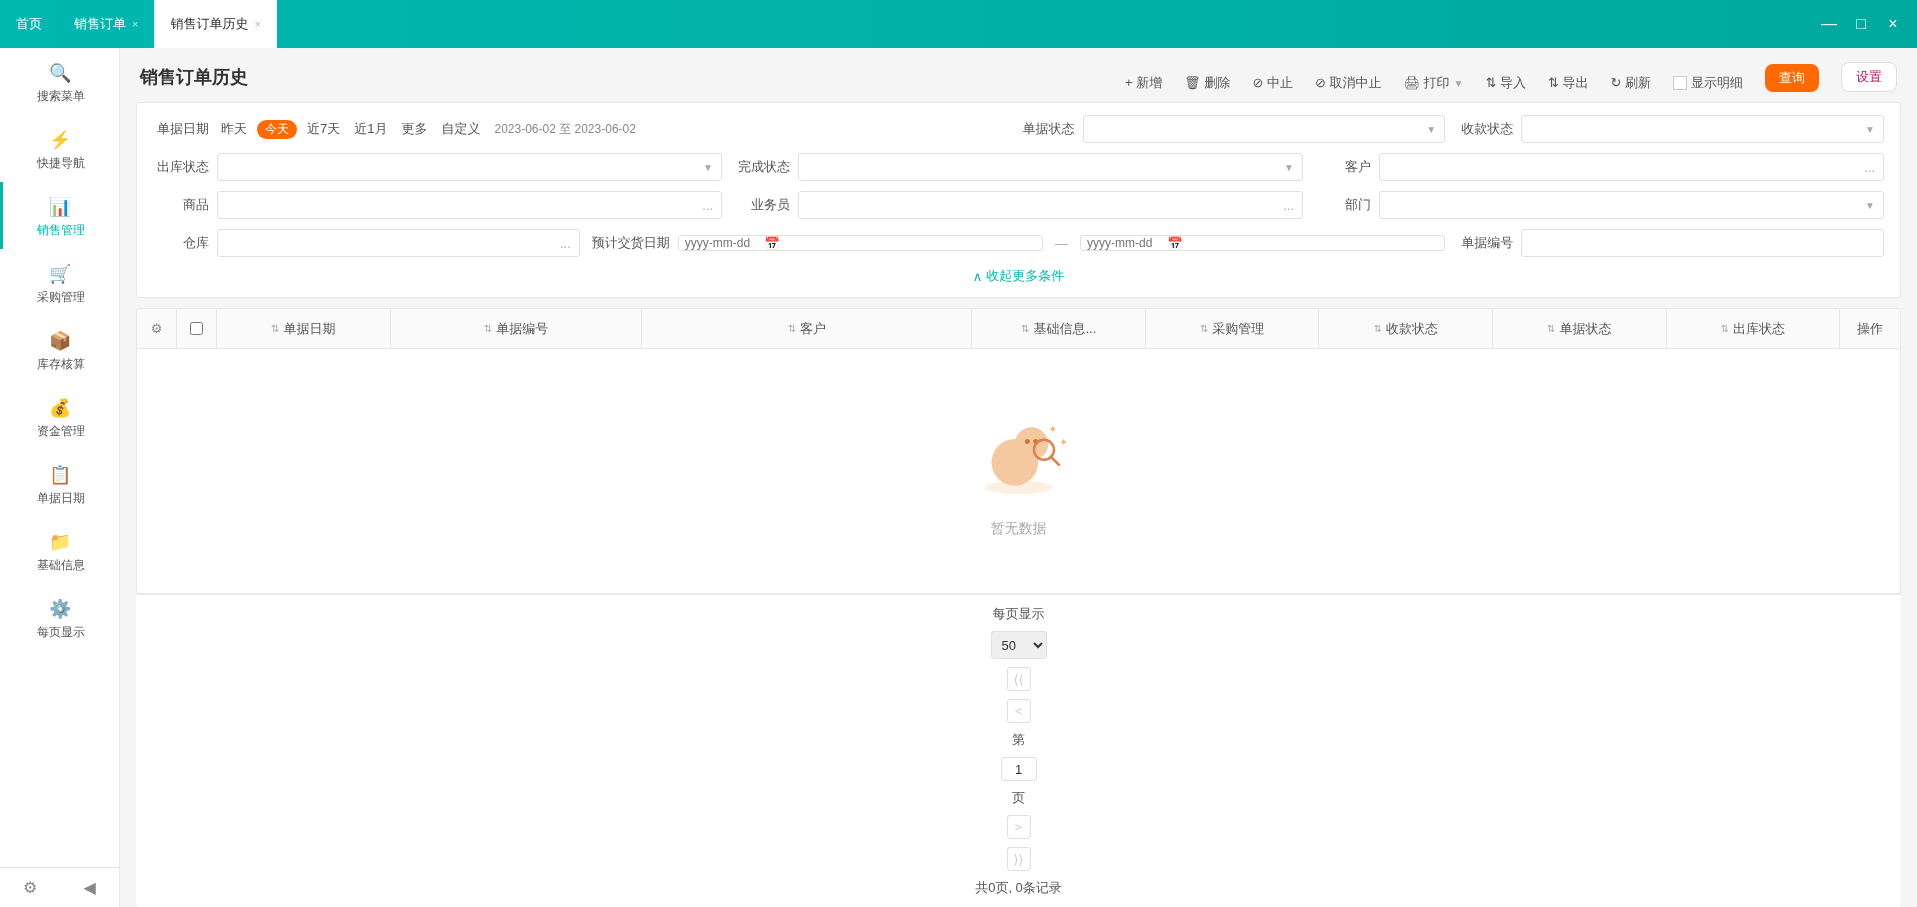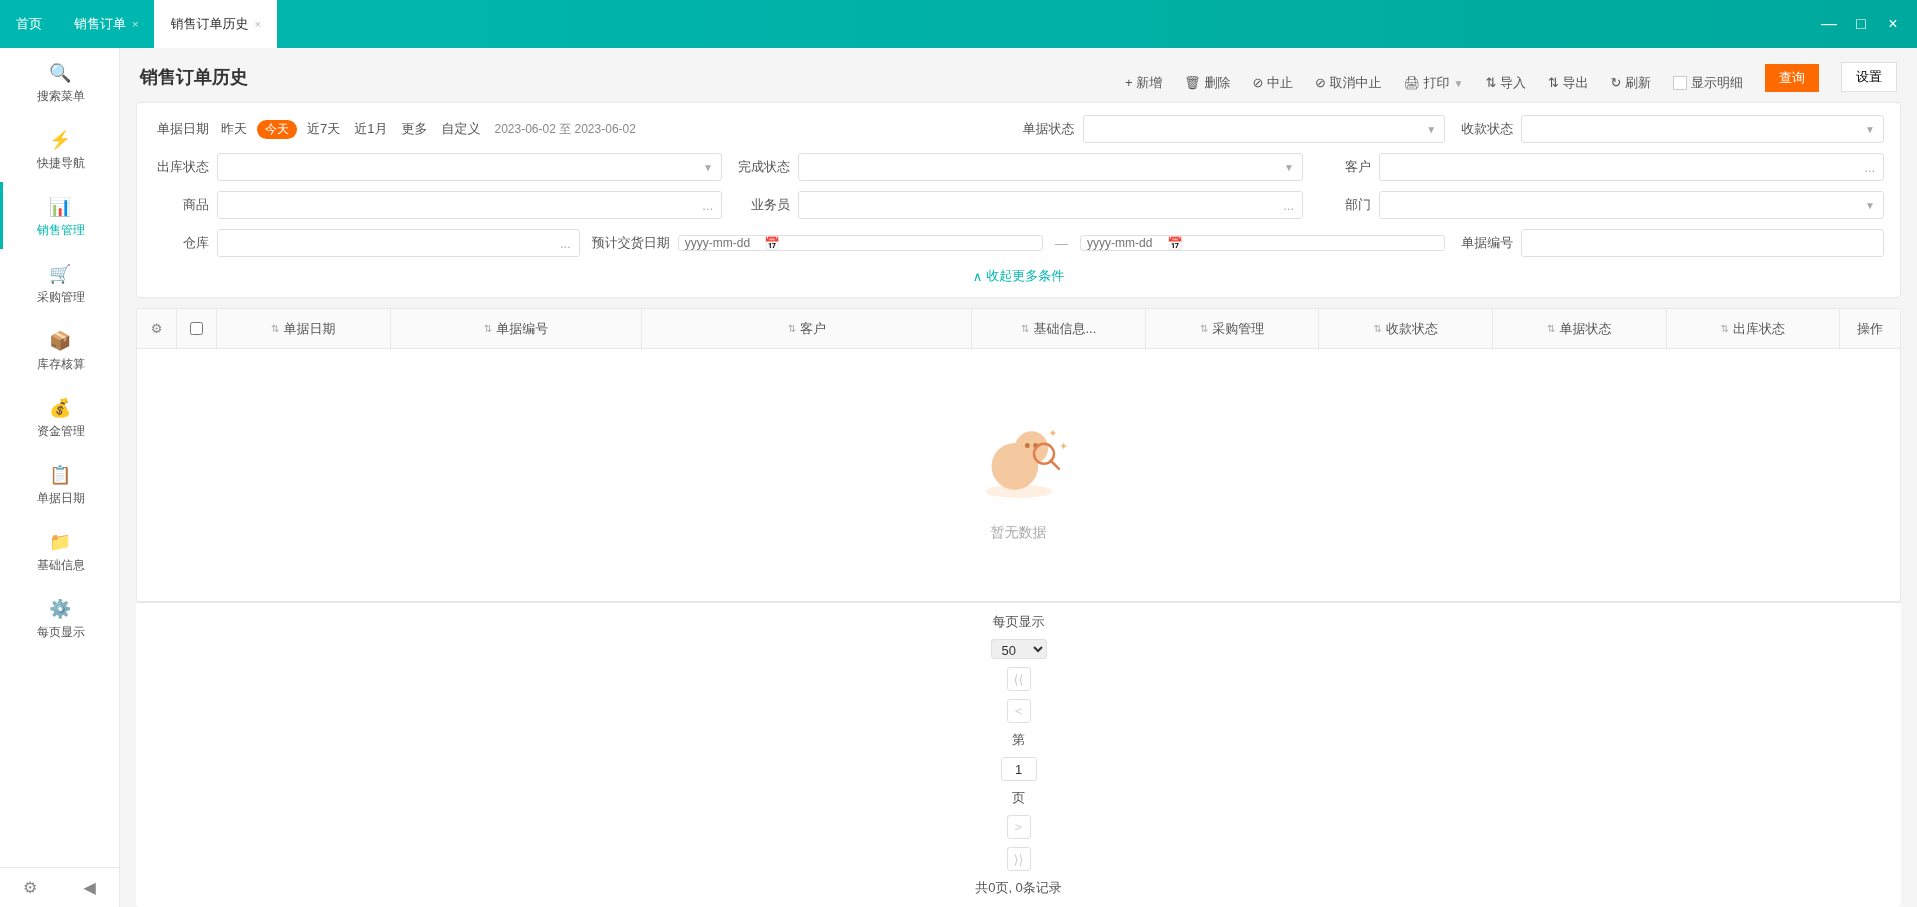--- a/index.html
+++ b/index.html
@@ -142,21 +142,21 @@
       gap: 4px;
       cursor: pointer;
       color: #555;
       font-size: 13px;
       white-space: nowrap;
     }
     .toolbar-btn.primary {
       background: #ff6a00;
       color: #fff;
       padding: 5px 14px;
-      border-radius: 0;
+      border-radius: 8px;
       font-size: 13px;
     }
     .display-toggle {
       display: flex;
       align-items: center;
       gap: 4px;
       cursor: pointer;
       color: #555;
       font-size: 12px;
     }
@@ -367,21 +367,21 @@
       border-radius: 0 0 4px 4px;
       flex-direction: column;
     }
     .page-size-label { color: #555; }
     .page-size-select {
       border: 1px solid #e0e0e0;
       border-radius: 3px;
       padding: 2px 6px;
       font-size: 13px;
       color: #333;
-      height: 20px;
+      height: 28px;
     }
     .page-nav-btn {
       cursor: pointer;
       color: #555;
       padding: 2px 4px;
       font-size: 13px;
       border: 1px solid #e0e0e0;
       border-radius: 3px;
       background: #fff;
       width: 24px;
@@ -501,21 +501,21 @@
         <div class="toolbar-btn">
           <span>↻ 刷新</span>
         </div>
         <div class="display-toggle">
           <div class="display-checkbox"></div>
           <span>显示明细</span>
         </div>
         <div class="toolbar-btn primary">
           <span>查询</span>
         </div>
-        <div class="toolbar-btn primary" style="background:#fff;color:#000000;border:1px solid #e0e0e0;">
+        <div class="toolbar-btn primary" style="background:#fff;color:#be185d;border:1px solid #e0e0e0;">
           <span>设置</span>
         </div>
       </div>
     </div>
 
     <div class="filter-area">
 
       <div class="filter-row">
         <div class="filter-item" style="flex:2;">
           <span class="filter-label">单据日期</span>

